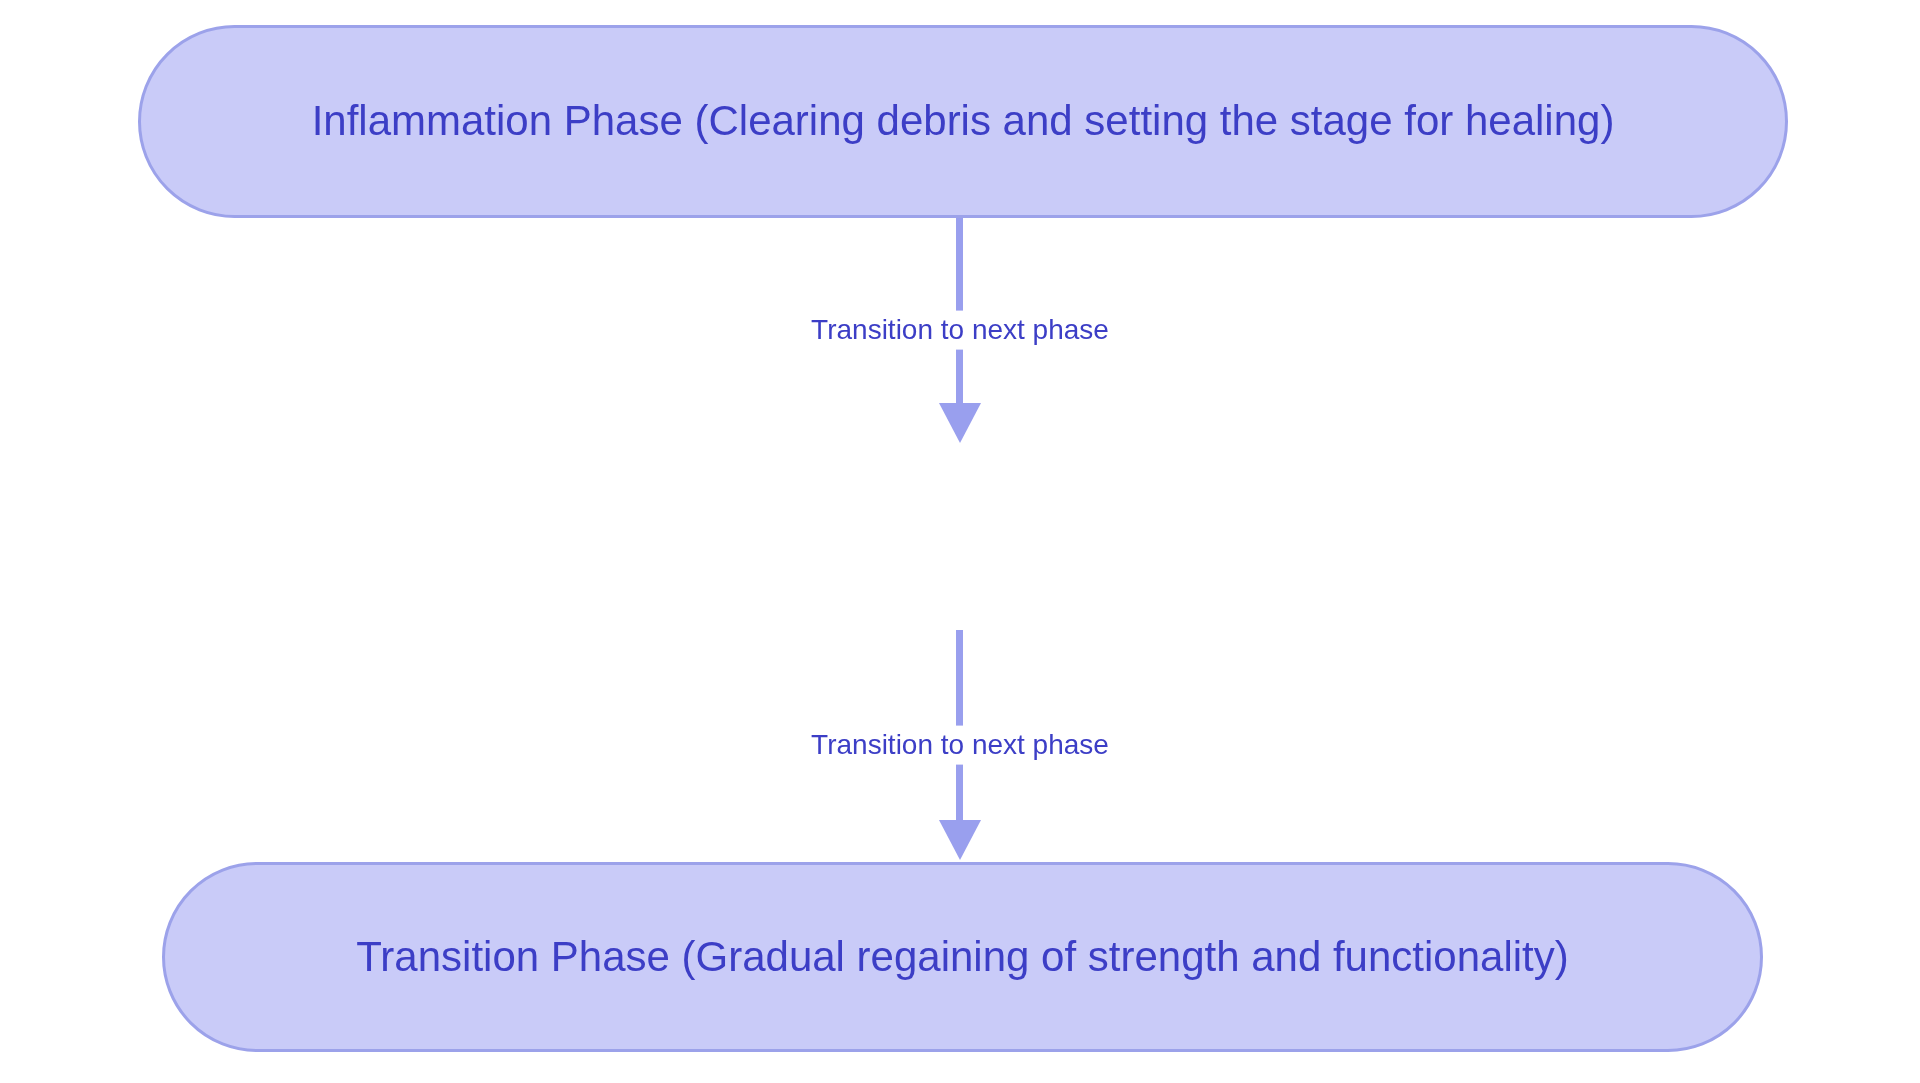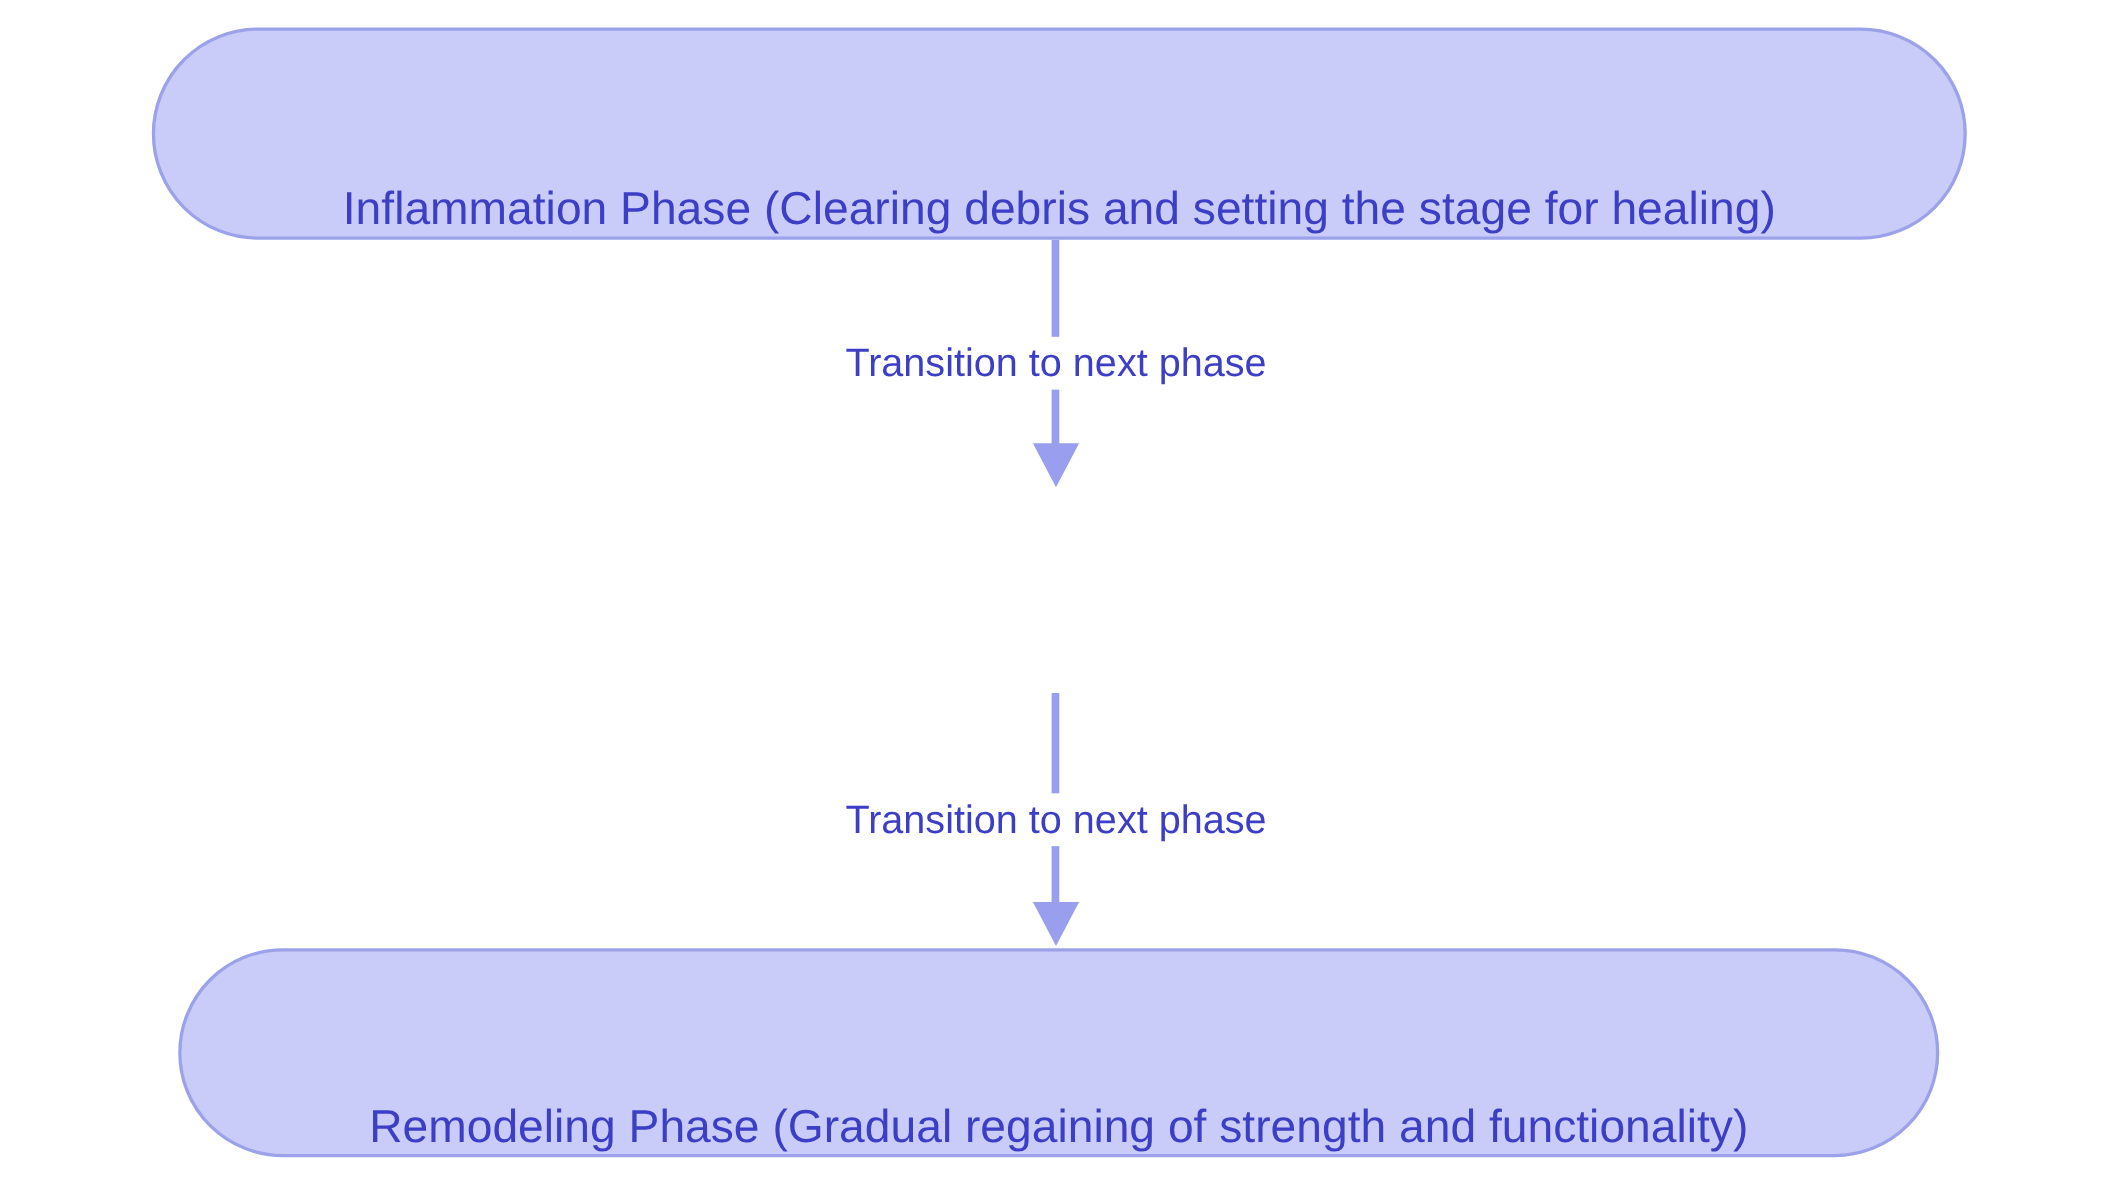--- a/index.html
+++ b/index.html
@@ -20,21 +20,21 @@
     height: 1083px;
     background: var(--background);
     overflow: hidden;
   }
 
   .flow-node {
     position: absolute;
     background: var(--node-fill);
     border: 3px solid var(--node-border);
     display: flex;
-    align-items: flex-end;
+    align-items: center;
     justify-content: center;
     text-align: center;
     color: var(--node-text);
     font-size: 42px;
     line-height: 1.2;
     z-index: 2;
   }
   .node-1 { left: 138px;  top: 25px;  width: 1650px; height: 193px; border-radius: 97px; }
   .node-2 { left: 355px;  top: 445px; width: 1213px; height: 187px; border-radius: 94px; }
   .node-3 { left: 162px;  top: 862px; width: 1601px; height: 190px; border-radius: 95px; }
@@ -61,21 +61,21 @@
   }
   .head-1 { top: 403px; }
   .head-2 { top: 820px; }
 
   .edge-label {
     position: absolute;
     left: 960px;
     transform: translate(-50%, -50%);
     background: var(--background);
     color: var(--label-text);
-    font-size: 36px;
+    font-size: 28px;
     line-height: 1.1;
     padding: 4px 10px;
     white-space: nowrap;
     z-index: 3;
   }
   .label-1 { top: 330px; }
   .label-2 { top: 745px; }
 </style>
 </head>
 <body>
@@ -89,16 +89,16 @@
   <div class="connector-line line-1"></div>
   <div class="arrow-head head-1"></div>
   <div class="edge-label label-1">Transition to next phase</div>
 
 
   <div class="connector-line line-2"></div>
   <div class="arrow-head head-2"></div>
   <div class="edge-label label-2">Transition to next phase</div>
 
   <div class="flow-node node-3">
-    <span>Remodeling Phase (Gradual regaining of strength and functionality)</span>
+    <span>Transition Phase (Gradual regaining of strength and functionality)</span>
   </div>
 
 </div>
 
 </body></html>

